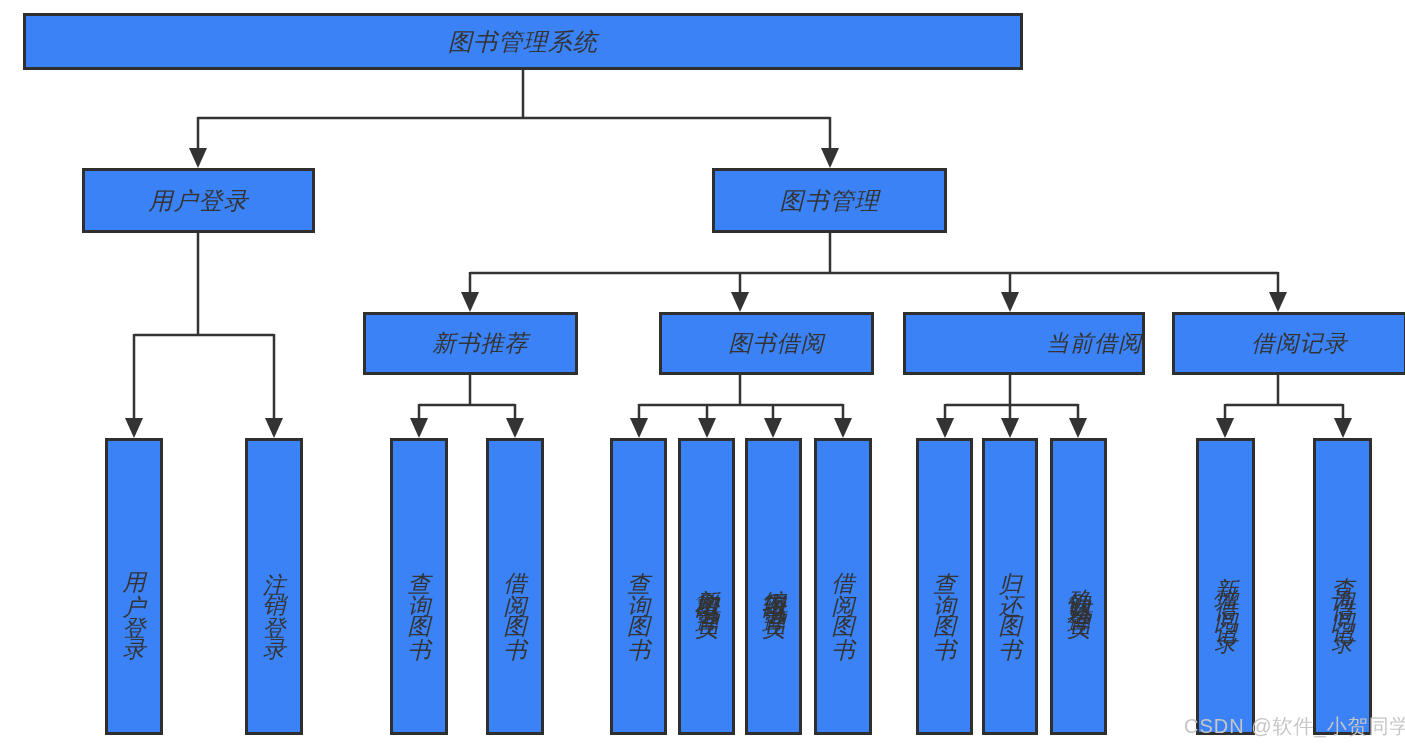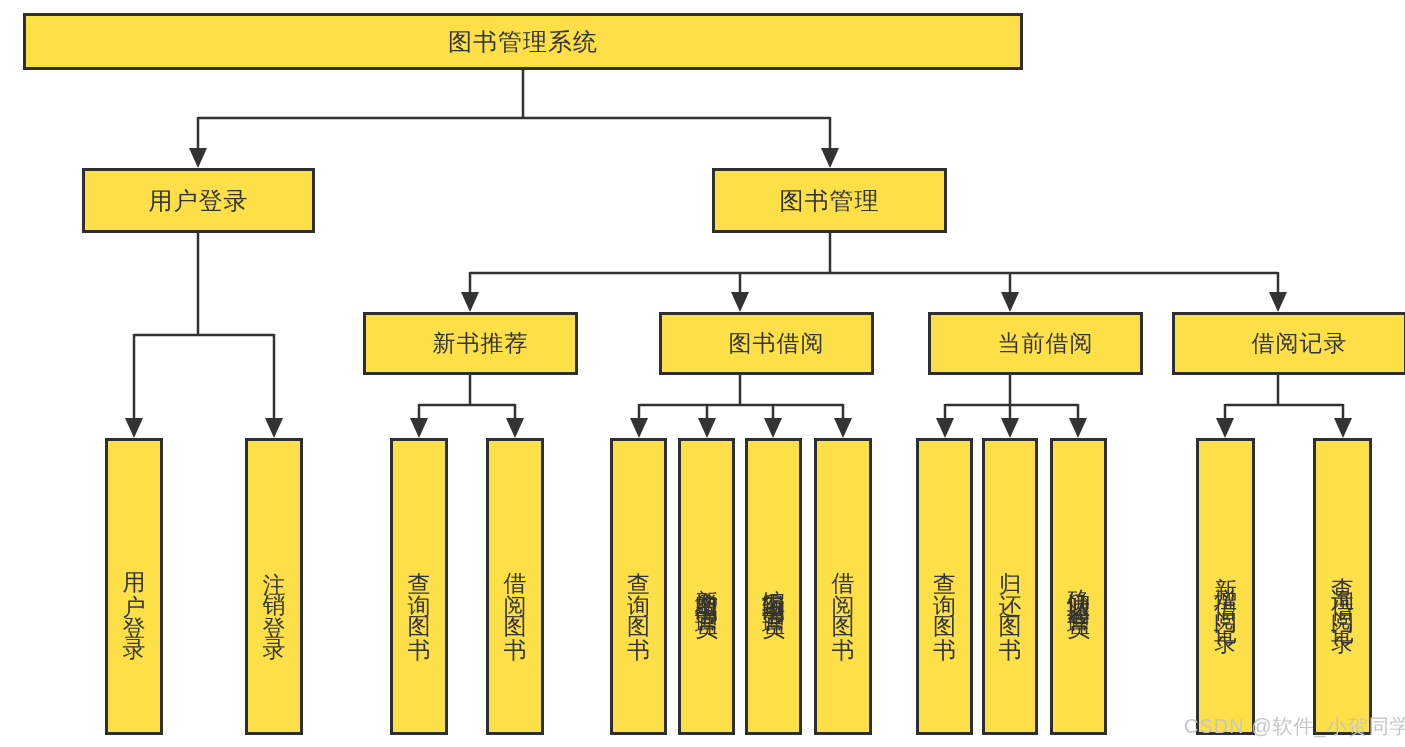--- a/index.html
+++ b/index.html
@@ -9,23 +9,23 @@
     --background:#ffffff;
     --watermark:#c6c6c6;
   }
   *{margin:0;padding:0;box-sizing:border-box;}
   html,body{width:1405px;height:747px;background:var(--background);overflow:hidden;
     font-family:"Liberation Sans","DejaVu Sans",sans-serif;}
   .canvas{position:relative;width:1405px;height:747px;background:var(--background);}
   .wires{position:absolute;left:0;top:0;width:1405px;height:747px;}
   .wires line{stroke:var(--line);stroke-width:2.5;}
   .wires polygon{fill:var(--line);}
-  .box{position:absolute;border:3px solid var(--box-border);background:#fde047;
+  .box{position:absolute;border:3px solid var(--box-border);background:#3b82f6;
        display:flex;align-items:center;justify-content:center;
-       color:var(--text);font-size:24px;letter-spacing:1px;}
+       color:var(--text);font-size:24px;letter-spacing:1px;font-style:italic;}
   .root{left:23px;top:13px;width:1000px;height:57px;}
   .l2{top:168px;height:65px;}
   .l3{top:312px;height:63px;font-size:23px;padding-left:20px;}
   .leaf{top:438px;height:297px;}
   .vtext{writing-mode:vertical-lr;text-orientation:mixed;color:var(--text);
          font-size:23px;line-height:1;}
   .sp-wide{letter-spacing:22px;margin-bottom:-22px;}
   .sp-mid{letter-spacing:11px;margin-bottom:-11px;}
   .sp-tight{letter-spacing:4px;margin-bottom:-4px;}
   .watermark{position:absolute;left:1184px;top:713px;font-size:20px;
@@ -122,21 +122,21 @@
   <div class="box l2" style="left:712px;width:235px;justify-content:center;">
     <span>图书管理</span>
   </div>
 
   <div class="box l3" style="left:363px;width:215px;">
     <span>新书推荐</span>
   </div>
   <div class="box l3" style="left:659px;width:215px;">
     <span>图书借阅</span>
   </div>
-  <div class="box l3" style="left:928px;width:215px;">
+  <div class="box l3" style="left:903px;width:242px;justify-content:flex-end;">
     <span>当前借阅</span>
   </div>
   <div class="box l3" style="left:1172px;width:235px;">
     <span>借阅记录</span>
   </div>
 
   <div class="box leaf" style="left:105px;width:58px;">
     <span class="vtext sp-wide">用户登录</span>
   </div>
   <div class="box leaf" style="left:245px;width:58px;">

